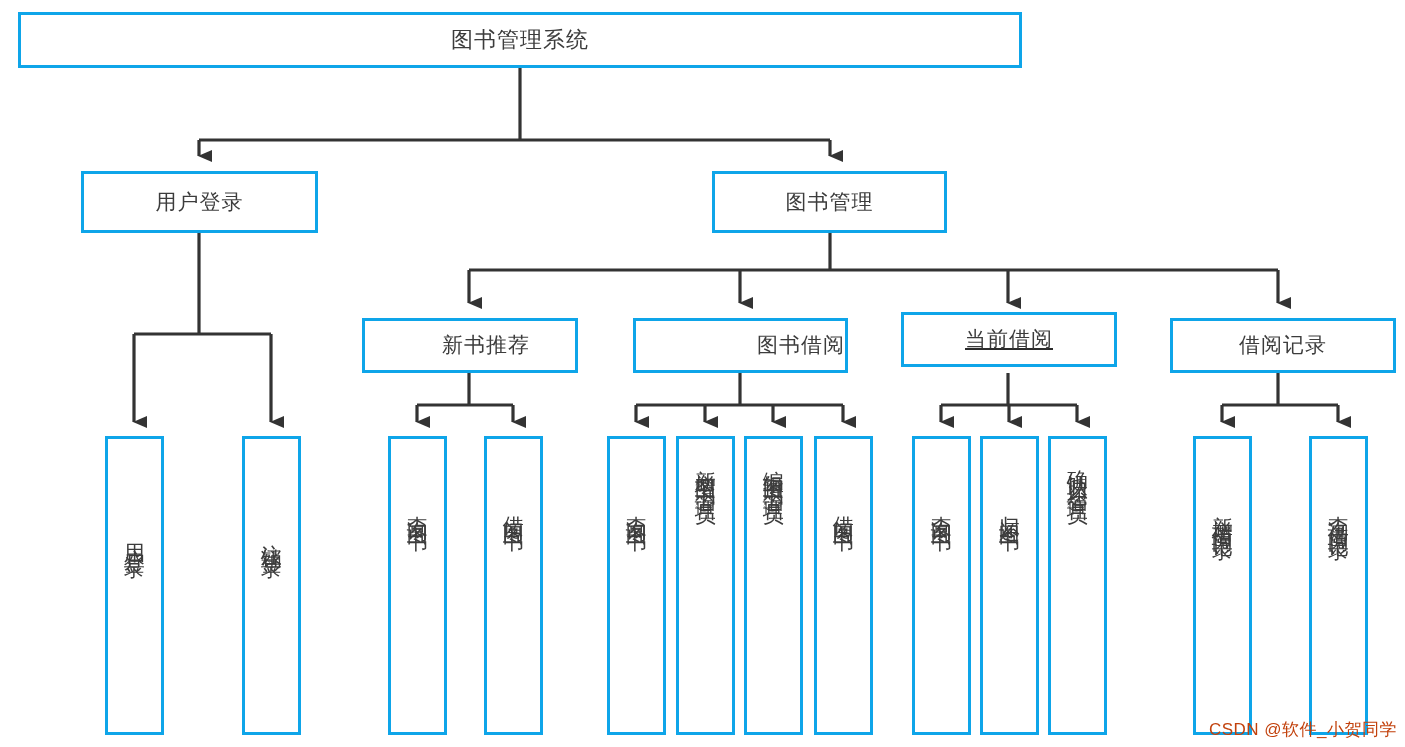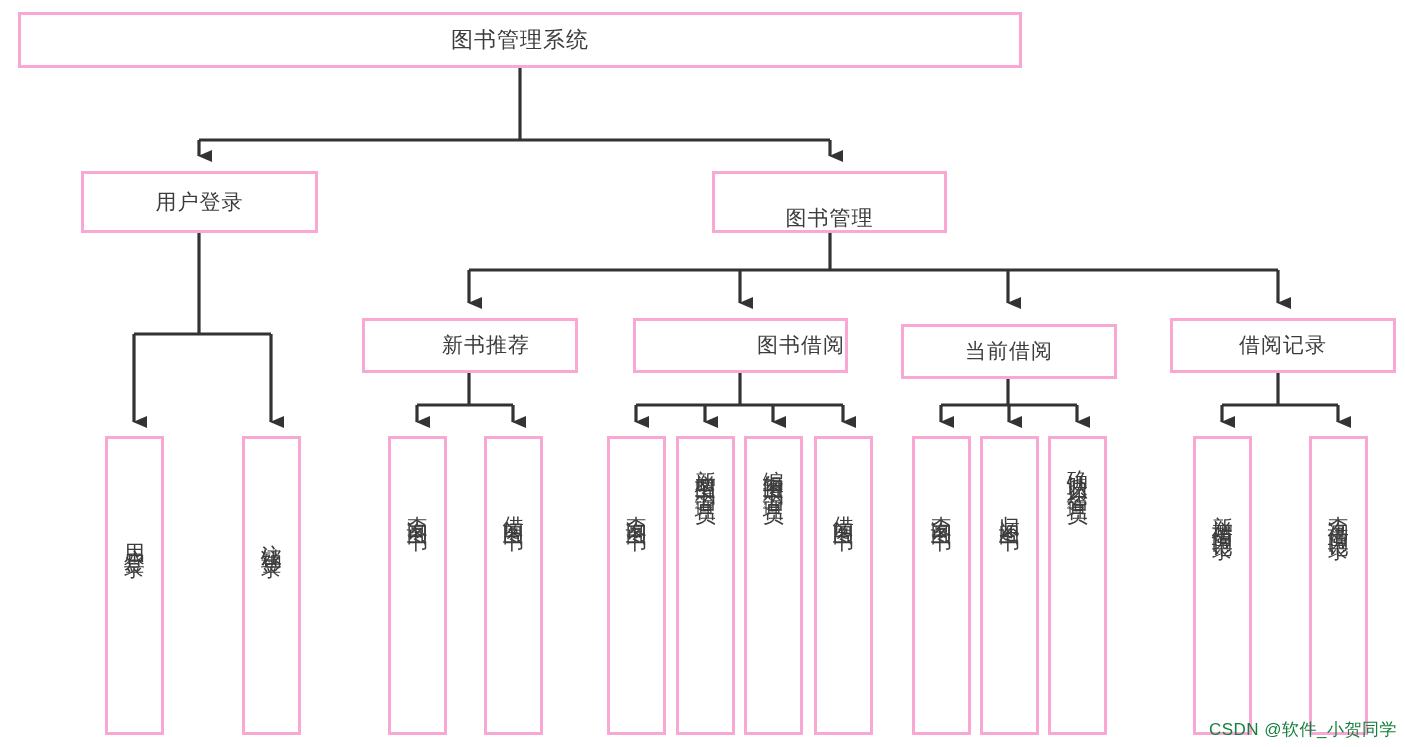--- a/index.html
+++ b/index.html
@@ -3,21 +3,21 @@
 <meta charset="utf-8">
 <style>
   html,body{margin:0;padding:0;background:#ffffff;}
   body{width:1405px;height:747px;font-family:"Liberation Sans","DejaVu Sans",sans-serif;}
   #stage{position:relative;width:1405px;height:747px;overflow:hidden;background:#fff;}
   #edges{position:absolute;left:0;top:0;width:1405px;height:747px;}
 
   .node{
     position:absolute;
     box-sizing:border-box;
-    border:3px solid #f9a8d4;
+    border:3px solid #0ea5e9;
     background:#ffffff;
     display:flex;
     align-items:center;
     justify-content:center;
     color:#2b2b2b;
   }
   .node .lbl{
     font-size:21px;
     line-height:1.15;
     letter-spacing:1px;
@@ -45,21 +45,21 @@
   }
   .node.leaf.mid .lbl{margin-top:78px;}
   .node.leaf.mid2 .lbl{margin-top:50px;}
   .node.leaf.topjust .lbl{margin-top:4px;}
 
   #watermark{
     position:absolute;
     right:8px;
     bottom:6px;
     font-size:17px;
-    color:#15803d;
+    color:#c2410c;
     letter-spacing:.5px;
     white-space:nowrap;
     user-select:none;
   }
 </style>
 </head>
 <body>
 
 <div id="stage">
 
@@ -113,31 +113,31 @@
     </g>
   </svg>
 
   <div class="node root" style="left:18px;top:12px;width:1004px;height:56px;">
     <span class="lbl">图书管理系统</span>
   </div>
 
   <div class="node lvl2" style="left:81px;top:171px;width:237px;height:62px;">
     <span class="lbl">用户登录</span>
   </div>
-  <div class="node lvl2" style="left:712px;top:171px;width:235px;height:62px;align-items:flex-end;">
+  <div class="node lvl2" style="left:712px;top:171px;width:235px;height:62px;">
     <span class="lbl">图书管理</span>
   </div>
 
   <div class="node lvl3" style="left:362px;top:318px;width:216px;height:55px;padding-left:32px;">
     <span class="lbl">新书推荐</span>
   </div>
   <div class="node lvl3" style="left:633px;top:318px;width:215px;height:55px;justify-content:flex-end;">
     <span class="lbl">图书借阅</span>
   </div>
-  <div class="node lvl3" style="left:901px;top:324px;width:216px;height:55px;">
+  <div class="node lvl3" style="left:901px;top:312px;width:216px;height:55px;text-decoration:underline;">
     <span class="lbl">当前借阅</span>
   </div>
   <div class="node lvl3" style="left:1170px;top:318px;width:226px;height:55px;">
     <span class="lbl">借阅记录</span>
   </div>
 
   <div class="node leaf mid" style="left:105px;top:436px;width:59px;height:299px;">
     <span class="lbl">用户登录</span>
   </div>
   <div class="node leaf mid" style="left:242px;top:436px;width:59px;height:299px;">

